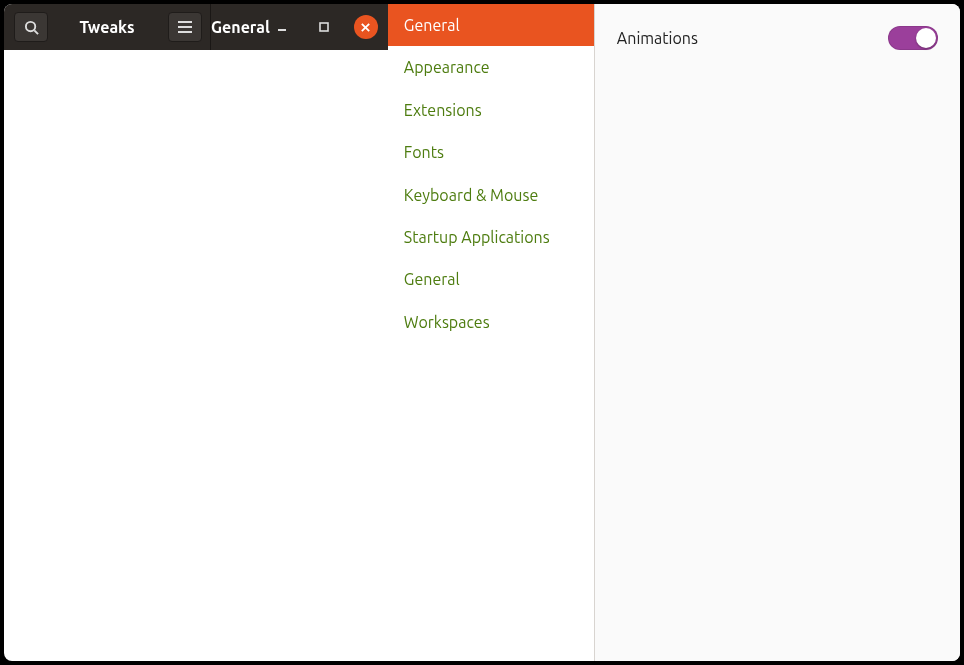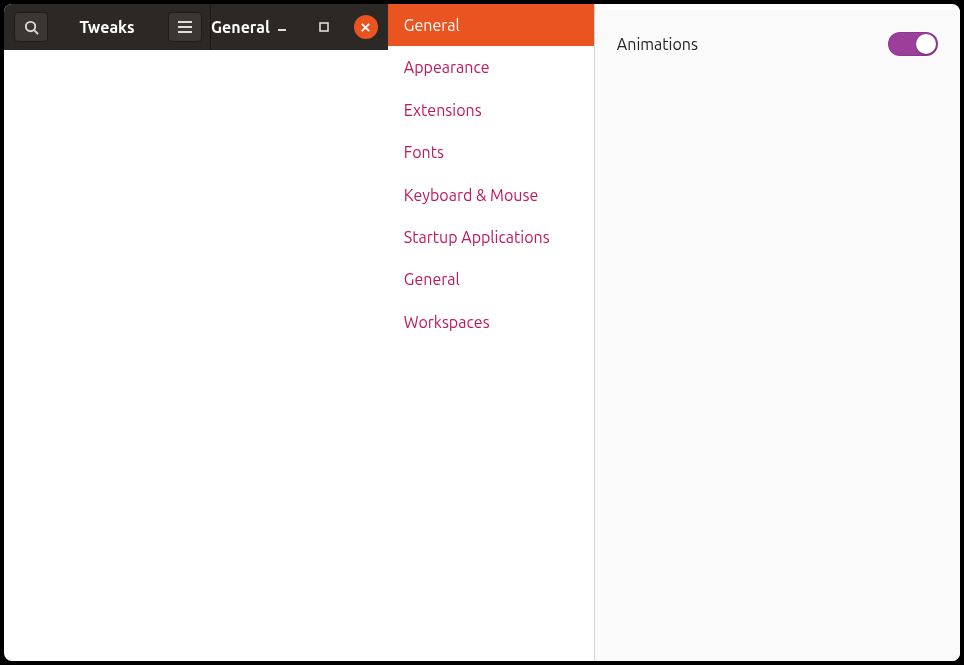--- a/index.html
+++ b/index.html
@@ -104,33 +104,32 @@
   }
   .sidebar {
     width: 207px;
     background: #fff;
     border-right: 1px solid #d8d4d0;
     overflow-y: auto;
   }
   .sidebar-item {
     padding: 10px 16px;
     font-size: 16px;
-    color: #be185d;
+    color: #4d7c0f;
     cursor: pointer;
     line-height: 1.4;
   }
   .sidebar-item.active {
     background: #e95420;
     color: #fff;
   }
   .content {
     flex: 1;
     background: #fafafa;
     padding: 18px 22px;
-    margin-top: 6px;
   }
   .row {
     display: flex;
     align-items: center;
     justify-content: space-between;
     padding: 4px 0 8px;
   }
   .row-label {
     font-size: 16px;
     color: #222;

